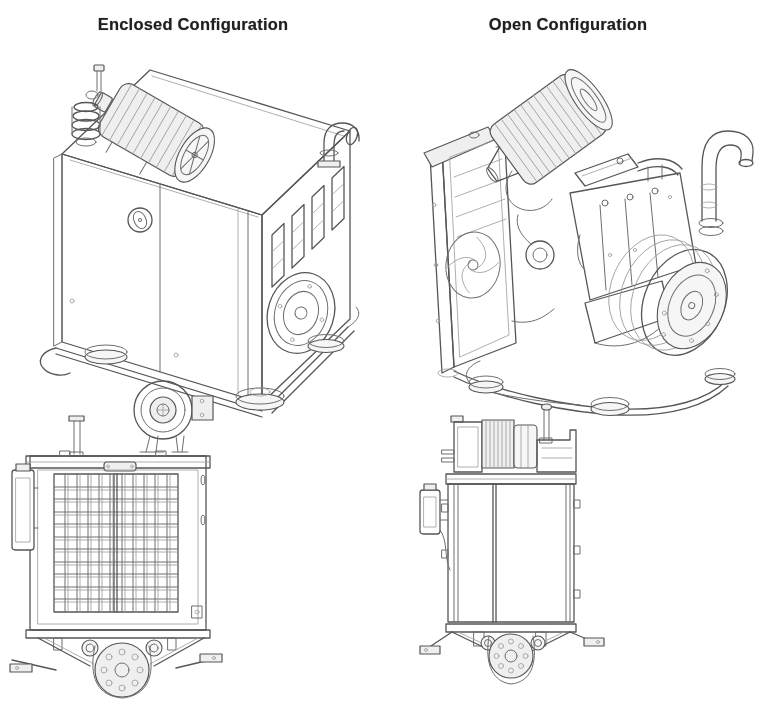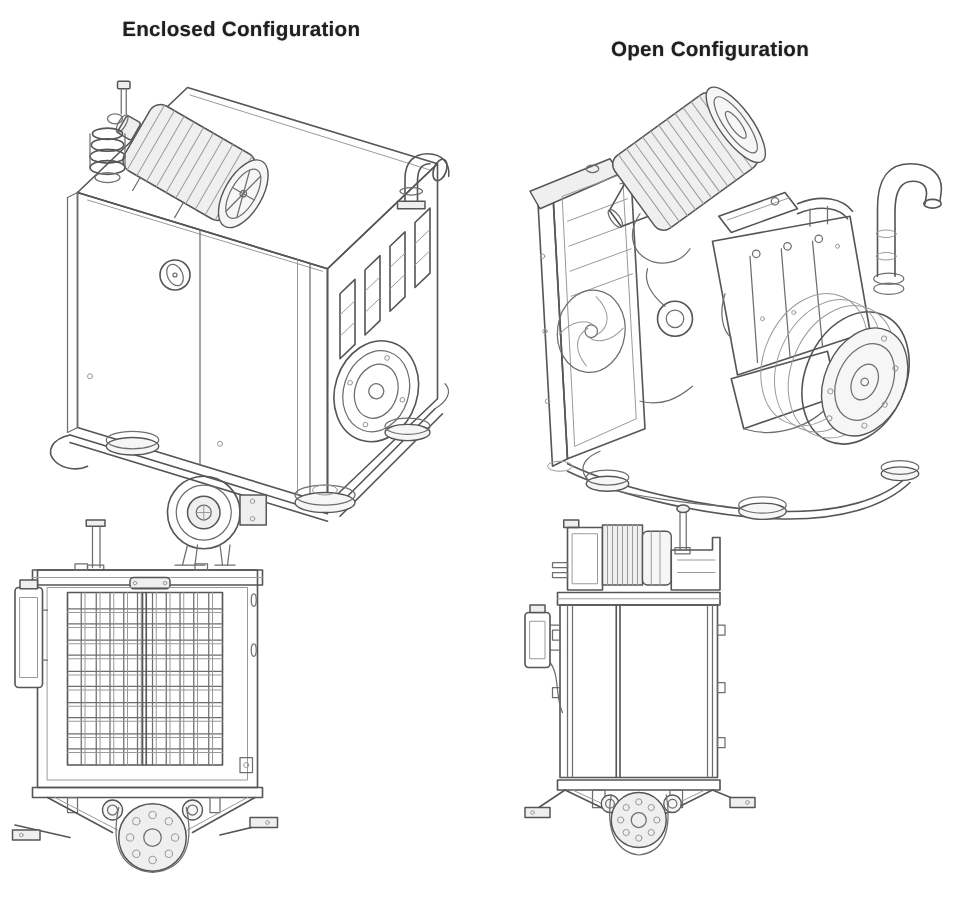--- a/index.html
+++ b/index.html
@@ -6,21 +6,21 @@
   .stage{
     position:relative;width:768px;height:719px;background:#ffffff;overflow:hidden;
     font-family:"Liberation Sans", sans-serif;
   }
   .fig-title{
     position:absolute;width:280px;text-align:center;
     font-size:16.5px;font-weight:bold;letter-spacing:.2px;color:#1f1f1f;
     text-shadow:0 0 1px #8a8a8a;
   }
   .t-enclosed{left:53px;top:15px;}
-  .t-open{left:428px;top:15px;margin-top:16px;}
+  .t-open{left:428px;top:15px;}
   .fig{position:absolute;}
   .fig-a{left:10px;top:55px;}
   .fig-b{left:420px;top:55px;}
   .fig-c{left:8px;top:378px;}
   .fig-d{left:418px;top:400px;}
   
   .ln{fill:none;stroke:#565656;stroke-width:1.3;stroke-linejoin:round;stroke-linecap:round;}
   .lm{fill:none;stroke:#6e6e6e;stroke-width:1;stroke-linejoin:round;stroke-linecap:round;}
   .lt{fill:none;stroke:#9a9a9a;stroke-width:.8;stroke-linejoin:round;stroke-linecap:round;}
   .fw{fill:#ffffff;stroke:#565656;stroke-width:1.3;stroke-linejoin:round;}

